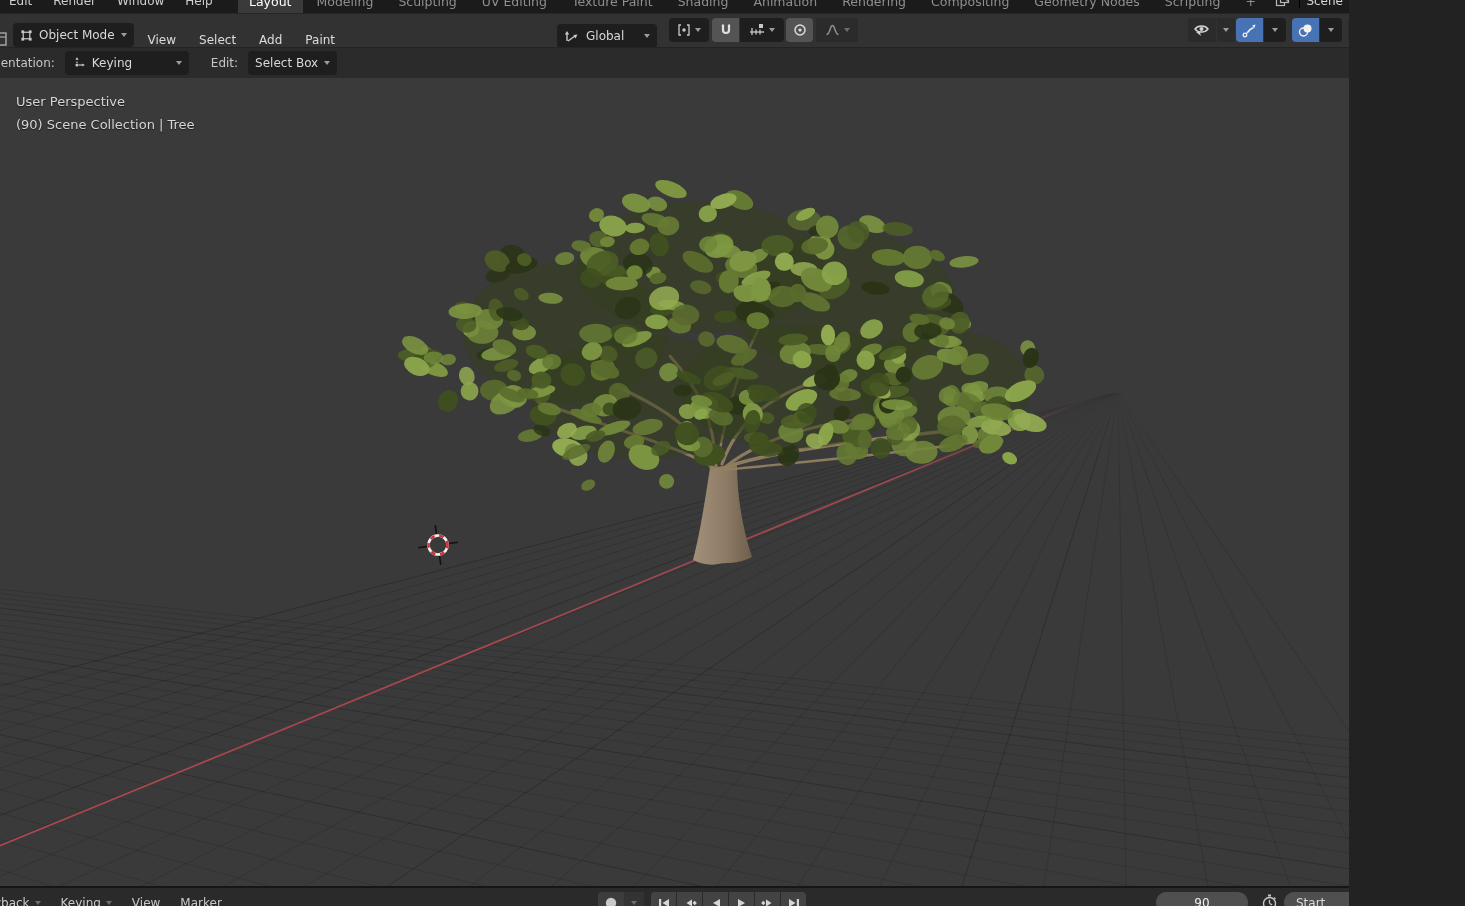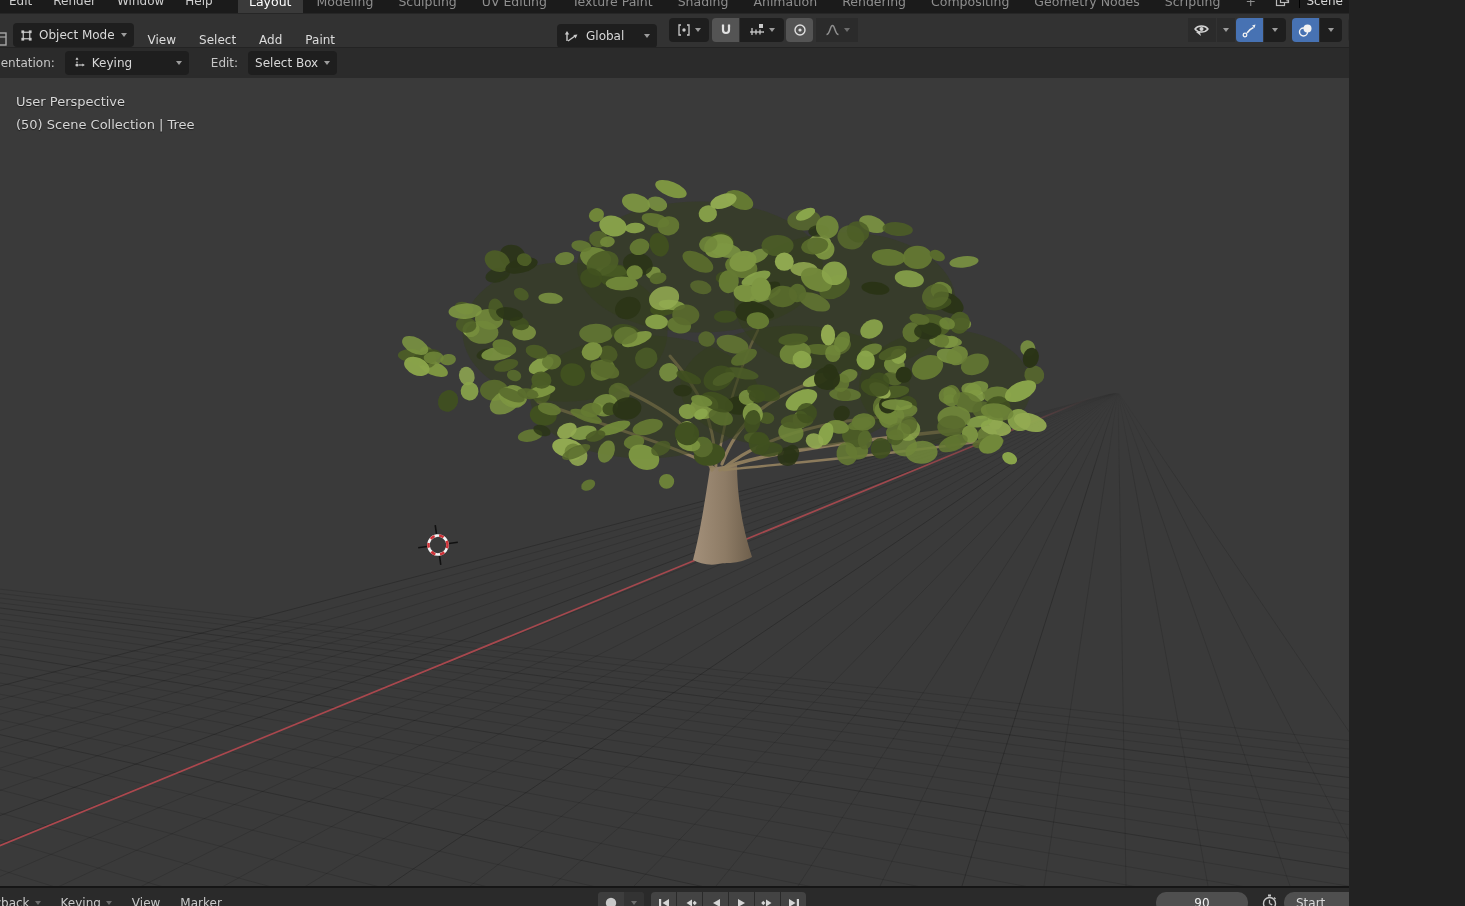--- a/index.html
+++ b/index.html
@@ -678,21 +678,21 @@
         <line x1="22" y1="2" x2="22" y2="11" stroke="#111" stroke-width="1.6"></line>
         <line x1="22" y1="33" x2="22" y2="42" stroke="#111" stroke-width="1.6"></line>
         <line x1="2" y1="22" x2="11" y2="22" stroke="#111" stroke-width="1.6"></line>
         <line x1="33" y1="22" x2="42" y2="22" stroke="#111" stroke-width="1.6"></line>
         <circle cx="22" cy="22" r="9.5" fill="none" stroke="#f3f3f3" stroke-width="2.6"></circle>
         <circle cx="22" cy="22" r="9.5" fill="none" stroke="#cf3238" stroke-width="2.6" stroke-dasharray="4.7 4.7"></circle>
       </g>
     </svg>
 
     <span class="vp-text" style="top:16px">User Perspective</span>
-    <span class="vp-text" style="top:39px">(50) Scene Collection | Tree</span>
+    <span class="vp-text" style="top:39px">(90) Scene Collection | Tree</span>
 
     <svg class="gizmosvg" width="70" height="115" style="left:1395px;top:14px;pointer-events:auto">
       <line x1="57" y1="67" x2="70" y2="62" stroke="#7fa62c" stroke-width="2.4"></line>
       <line x1="57" y1="67" x2="42" y2="71" stroke="#d94b5e" stroke-width="2.4"></line>
       <line x1="57" y1="67" x2="55" y2="36" stroke="#3a7fd0" stroke-width="2.4"></line>
       <circle cx="15" cy="56" r="9.5" fill="#46511f" stroke="#8aae2c" stroke-width="2"></circle>
       <circle cx="68" cy="51" r="9.5" fill="#57333a" stroke="#d95563" stroke-width="2"></circle>
       <circle cx="52" cy="95" r="9.5" fill="#3a506e" stroke="#3f78c0" stroke-width="2"></circle>
       <circle cx="54" cy="25" r="13" fill="#3b82d6"></circle>
       <text x="54" y="30" text-anchor="middle" font-size="13" fill="#eaf2fa" font-family="DejaVu Sans, sans-serif">Z</text>

